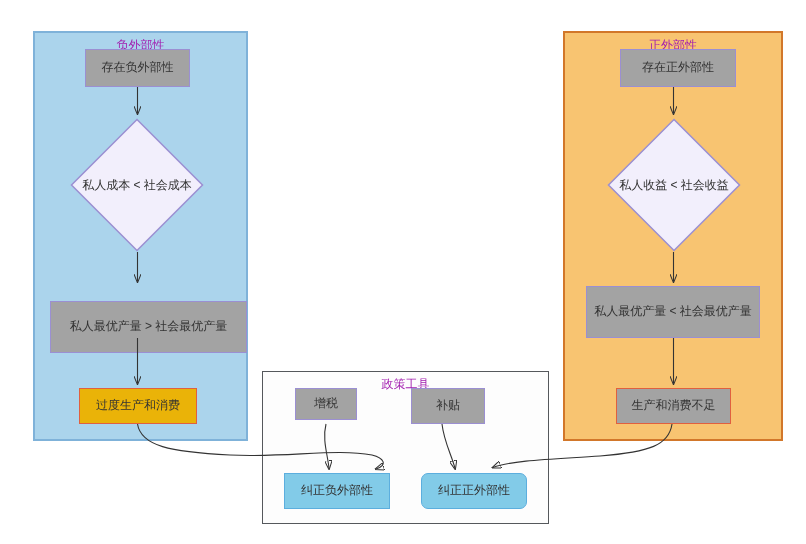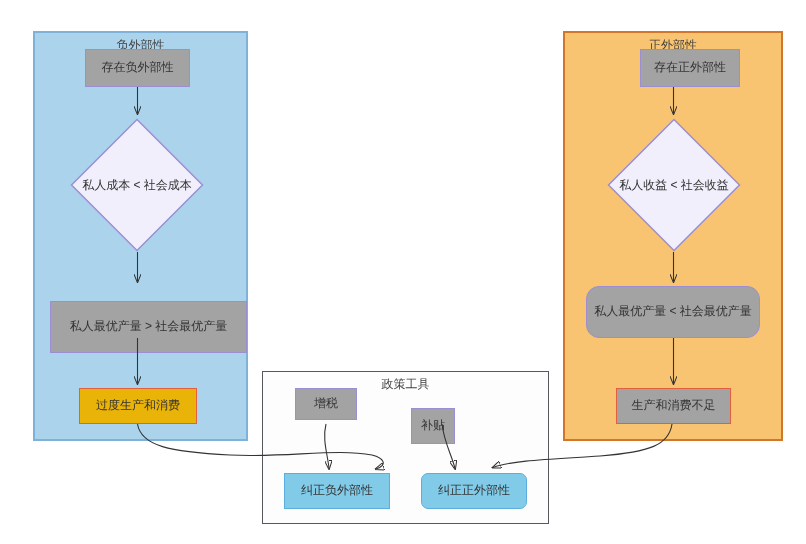--- a/index.html
+++ b/index.html
@@ -11,45 +11,45 @@
     overflow: hidden;
   }
   .stage { position: relative; width: 806px; height: 544px; }
 
   .group { position: absolute; box-sizing: border-box; }
   .group-neg  { left: 33px;  top: 31px;  width: 215px; height: 410px; background: #abd4ec; border: 2px solid #7fb2d9; }
   .group-pos  { left: 563px; top: 31px;  width: 220px; height: 410px; background: #f8c471; border: 2px solid #d2772a; }
   .group-pol  { left: 262px; top: 371px; width: 287px; height: 153px; background: #fdfdfd; border: 1.5px solid #55585c; }
   .group-title {
     position: absolute; top: 4px; left: 0; width: 100%;
-    text-align: center; font-size: 12px; color: #404040;
+    text-align: center; font-size: 12px; color: #a21caf;
   }
 
   .node {
     position: absolute; box-sizing: border-box;
     display: flex; align-items: center; justify-content: center;
     text-align: center; font-size: 12px; line-height: 1.45;
     padding: 2px 7px; color: #333;
   }
   .lavender { background: #a3a3a3; border: 1px solid #9b8fd2; }
   .outcome-neg { background: #eab308; border: 1.5px solid #e0603f; }
   .outcome-pos { background: #a3a3a3; border: 1.5px solid #e0603f; }
   .cyan { background: #82cbe8; border: 1.5px solid #5caede; }
 
   
   .n-neg-start   { left: 85px;  top: 49px;  width: 105px; height: 38px; }
   .n-neg-result  { left: 50px;  top: 301px; width: 197px; height: 52px; }
   .n-neg-outcome { left: 79px;  top: 388px; width: 118px; height: 36px; }
   
-  .n-pos-start   { left: 640px; top: 49px;  width: 100px; height: 38px; }
-  .n-pos-result  { left: 586px; top: 286px; width: 174px; height: 52px; border-radius: 13px; }
+  .n-pos-start   { left: 620px; top: 49px;  width: 116px; height: 38px; }
+  .n-pos-result  { left: 586px; top: 286px; width: 174px; height: 52px; }
   .n-pos-outcome { left: 616px; top: 388px; width: 115px; height: 36px; }
   
   .n-tax         { left: 295px; top: 388px; width: 62px;  height: 32px; }
-  .n-subsidy     { left: 411px; top: 408px; width: 44px;  height: 36px; }
+  .n-subsidy     { left: 411px; top: 388px; width: 74px;  height: 36px; }
   .n-corr-neg    { left: 284px; top: 473px; width: 106px; height: 36px; }
   .n-corr-pos    { left: 421px; top: 473px; width: 106px; height: 36px; border-radius: 7px; }
 
   
   .diamond { position: absolute; width: 134px; height: 134px; text-decoration: underline; }
   .d-neg { left: 70px;  top: 118px; }
   .d-pos { left: 607px; top: 118px; }
   .diamond svg { position: absolute; left: 0; top: 0; }
   .diamond-label {
     position: absolute; left: 0; top: 0; width: 100%; height: 100%;

